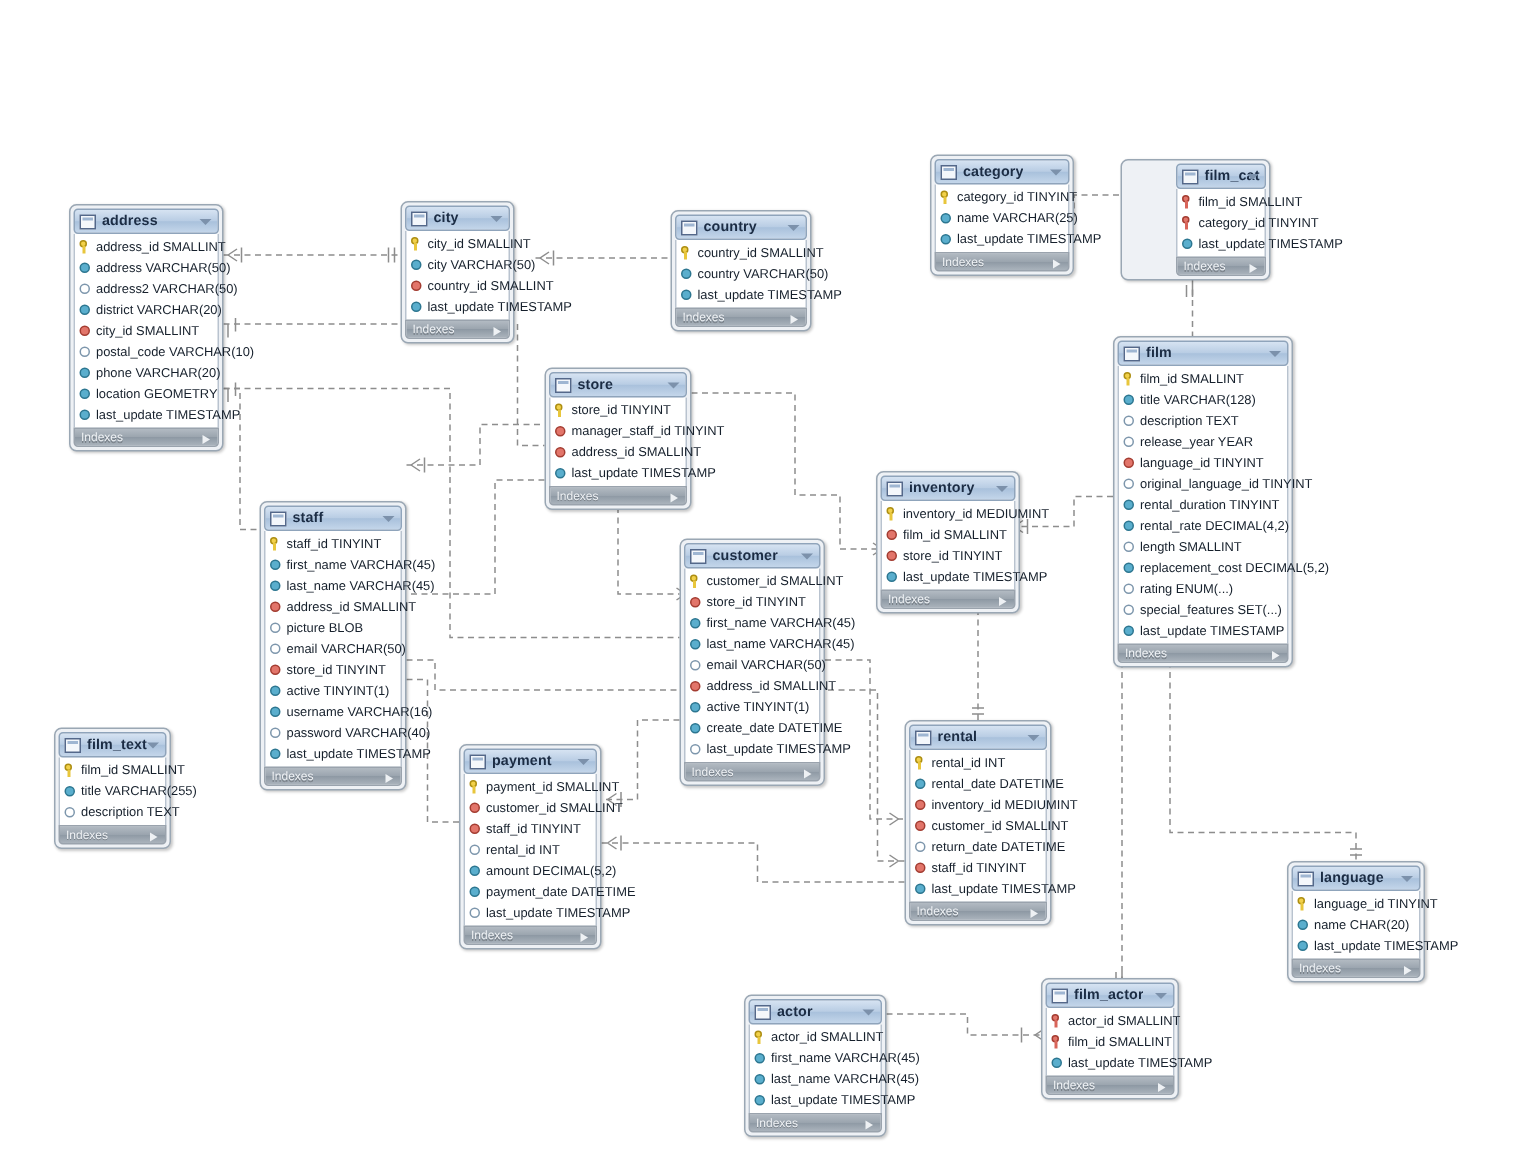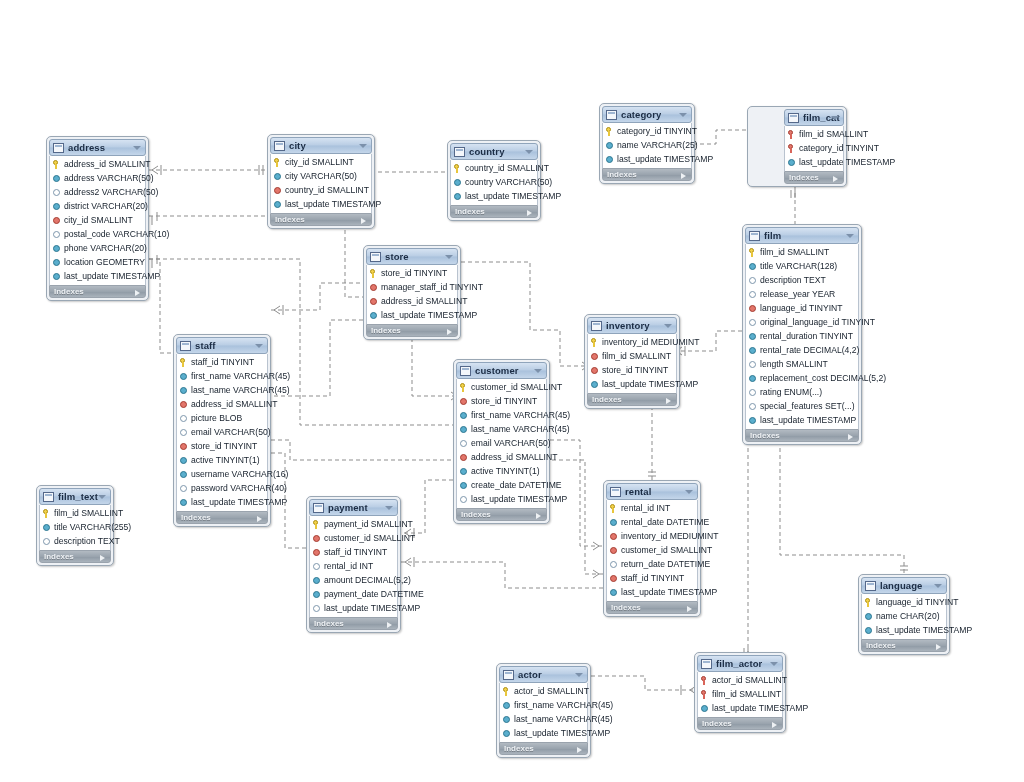--- a/index.html
+++ b/index.html
@@ -161,21 +161,21 @@
     border: 1px solid #9aa3ad;
     border-radius: 0 0 3px 3px;
     background: linear-gradient(to bottom, #b2bac2 0%, #9aa4ae 50%, #8e99a4 51%, #aab3bc 100%);
     display: flex;
     align-items: center;
     padding: 0 4px;
     position: relative;
   }
   .foot-label {
     font-size: 8px;
-    font-weight: bold;
+    font-weight: normal;
     color: #f0f3f6;
     text-shadow: 0 1px 0 rgba(0,0,0,.25);
     text-align: right;
   }
   .foot-caret {
     position: absolute;
     right: 5px;
     top: 3.5px;
     width: 0; height: 0;
     border-top: 3.5px solid transparent;
@@ -301,21 +301,21 @@
           <div class="col">
             <span class="bullet b-nn"></span>
             <span class="col-name">last_update TIMESTAMP</span>
           </div>
         </div>
         <div class="tbl-foot">
           <span class="foot-label">Indexes</span>
           <span class="foot-caret"></span>
         </div>
       </div>
-      <div class="tbl" style="left: 267px; top: 134px; width: 108px;">
+      <div class="tbl" style="left: 267px; top: 134px; width: 76px;">
         <div class="tbl-head">
           <span class="head-icon"></span>
           <span class="tbl-title">city</span>
           <span class="head-caret"></span>
         </div>
         <div class="cols">
           <div class="col">
             <span class="key pk-y"></span>
             <span class="col-name pk">city_id SMALLINT</span>
           </div>
@@ -355,21 +355,21 @@
           <div class="col">
             <span class="bullet b-nn"></span>
             <span class="col-name">last_update TIMESTAMP</span>
           </div>
         </div>
         <div class="tbl-foot">
           <span class="foot-label">Indexes</span>
           <span class="foot-caret"></span>
         </div>
       </div>
-      <div class="tbl" style="left: 599px; top: 103px; width: 96px;">
+      <div class="tbl" style="left: 620px; top: 103px; width: 96px;">
         <div class="tbl-head">
           <span class="head-icon"></span>
           <span class="tbl-title">category</span>
           <span class="head-caret"></span>
         </div>
         <div class="cols">
           <div class="col">
             <span class="key pk-y"></span>
             <span class="col-name pk">category_id TINYINT</span>
           </div>

